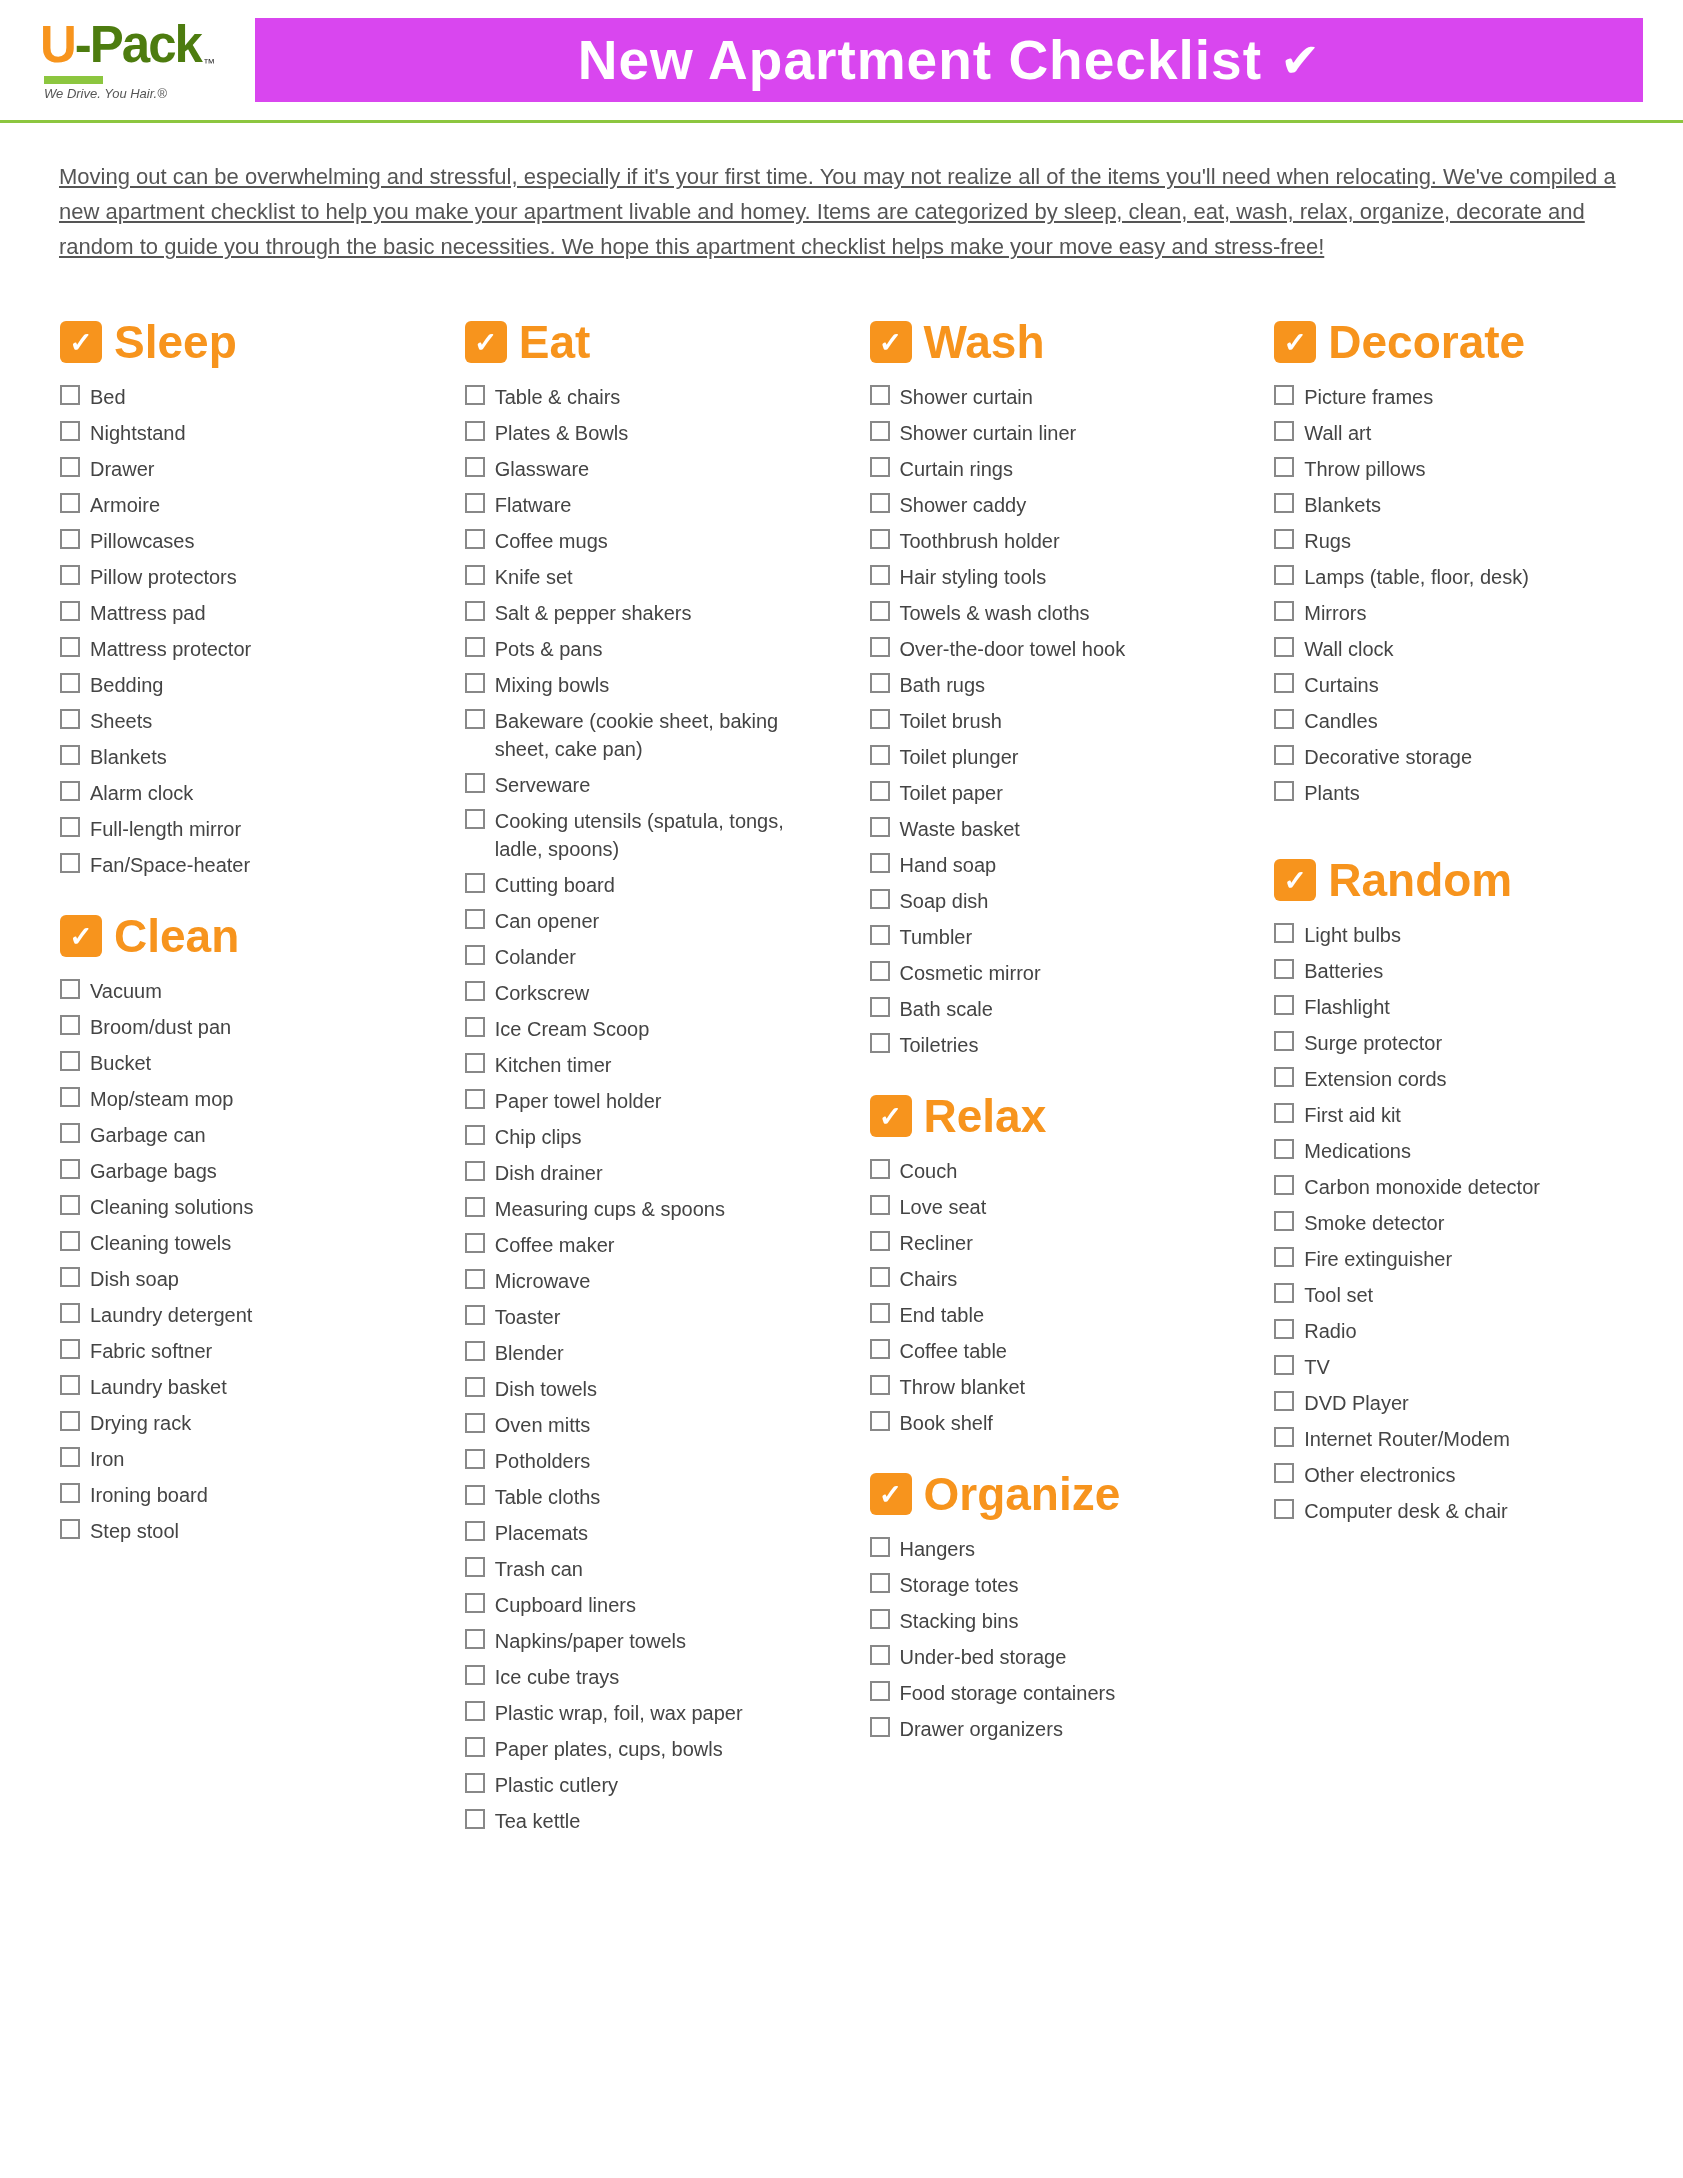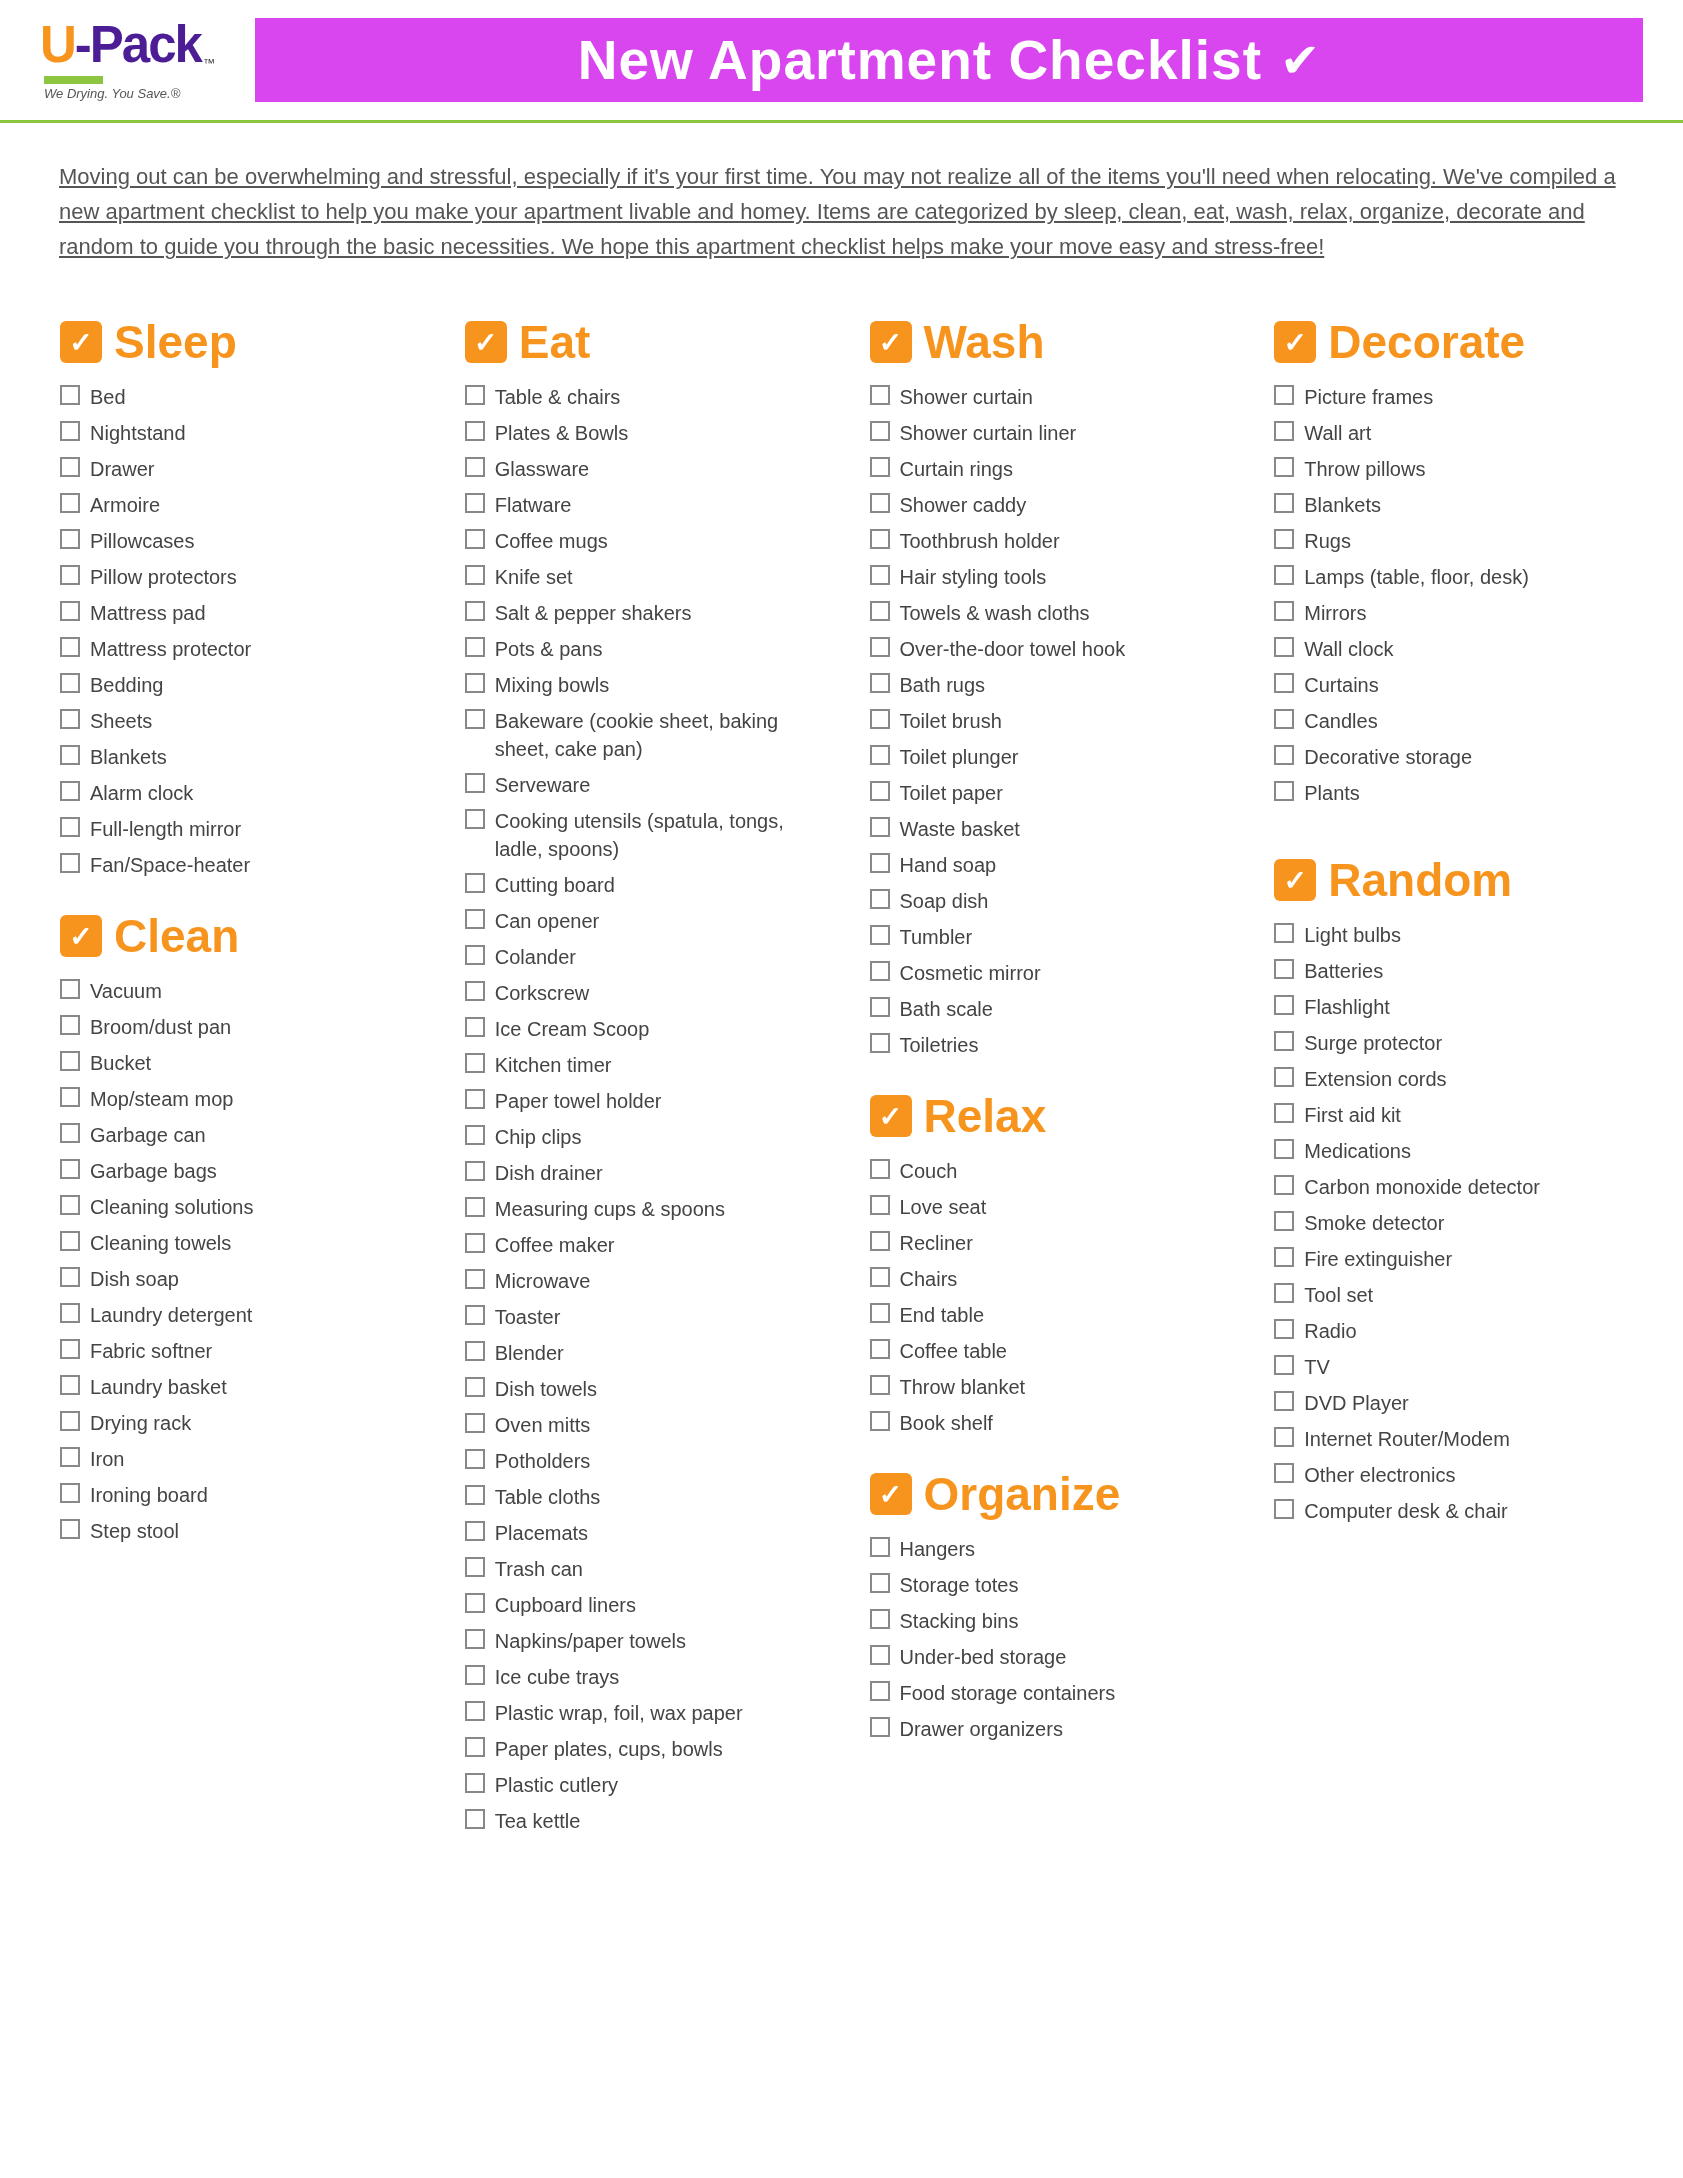--- a/index.html
+++ b/index.html
@@ -32,21 +32,21 @@
     .logo-u {
       font-size: 51px;
       font-weight: 900;
       color: #f7941d;
       line-height: 1;
       letter-spacing: -2px;
     }
     .logo-pack {
       font-size: 51px;
       font-weight: 900;
-      color: #4c1d95;
+      color: #4d7c0f;
       line-height: 1;
       letter-spacing: -2px;
     }
     .logo-tm {
       font-size: 12px;
       color: #333;
       vertical-align: super;
       margin-left: 2px;
     }
     .logo-tagline {
@@ -160,21 +160,21 @@
 <body>
 
 <div class="header">
   <div class="logo-area">
     <div class="logo-upack">
       <span class="logo-u">U</span>
       <span class="logo-pack">-Pack</span>
       <span class="logo-tm">™</span>
     </div>
     <div class="logo-bar"></div>
-    <div class="logo-tagline">We Drying. You Save.®</div>
+    <div class="logo-tagline">We Drive. You Hair.®</div>
   </div>
   <div class="header-title-area">
     <span class="header-title">New Apartment Checklist</span>
     <span class="header-check">✔</span>
   </div>
 </div>
 
 <div class="intro">
   <p>Moving out can be overwhelming and stressful, especially if it's your first time. You may not realize all of the items you'll need when relocating. We've compiled a new apartment checklist to help you make your apartment livable and homey. Items are categorized by sleep, clean, eat, wash, relax, organize, decorate and random to guide you through the basic necessities. We hope this apartment checklist helps make your move easy and stress-free!</p>
 </div>

